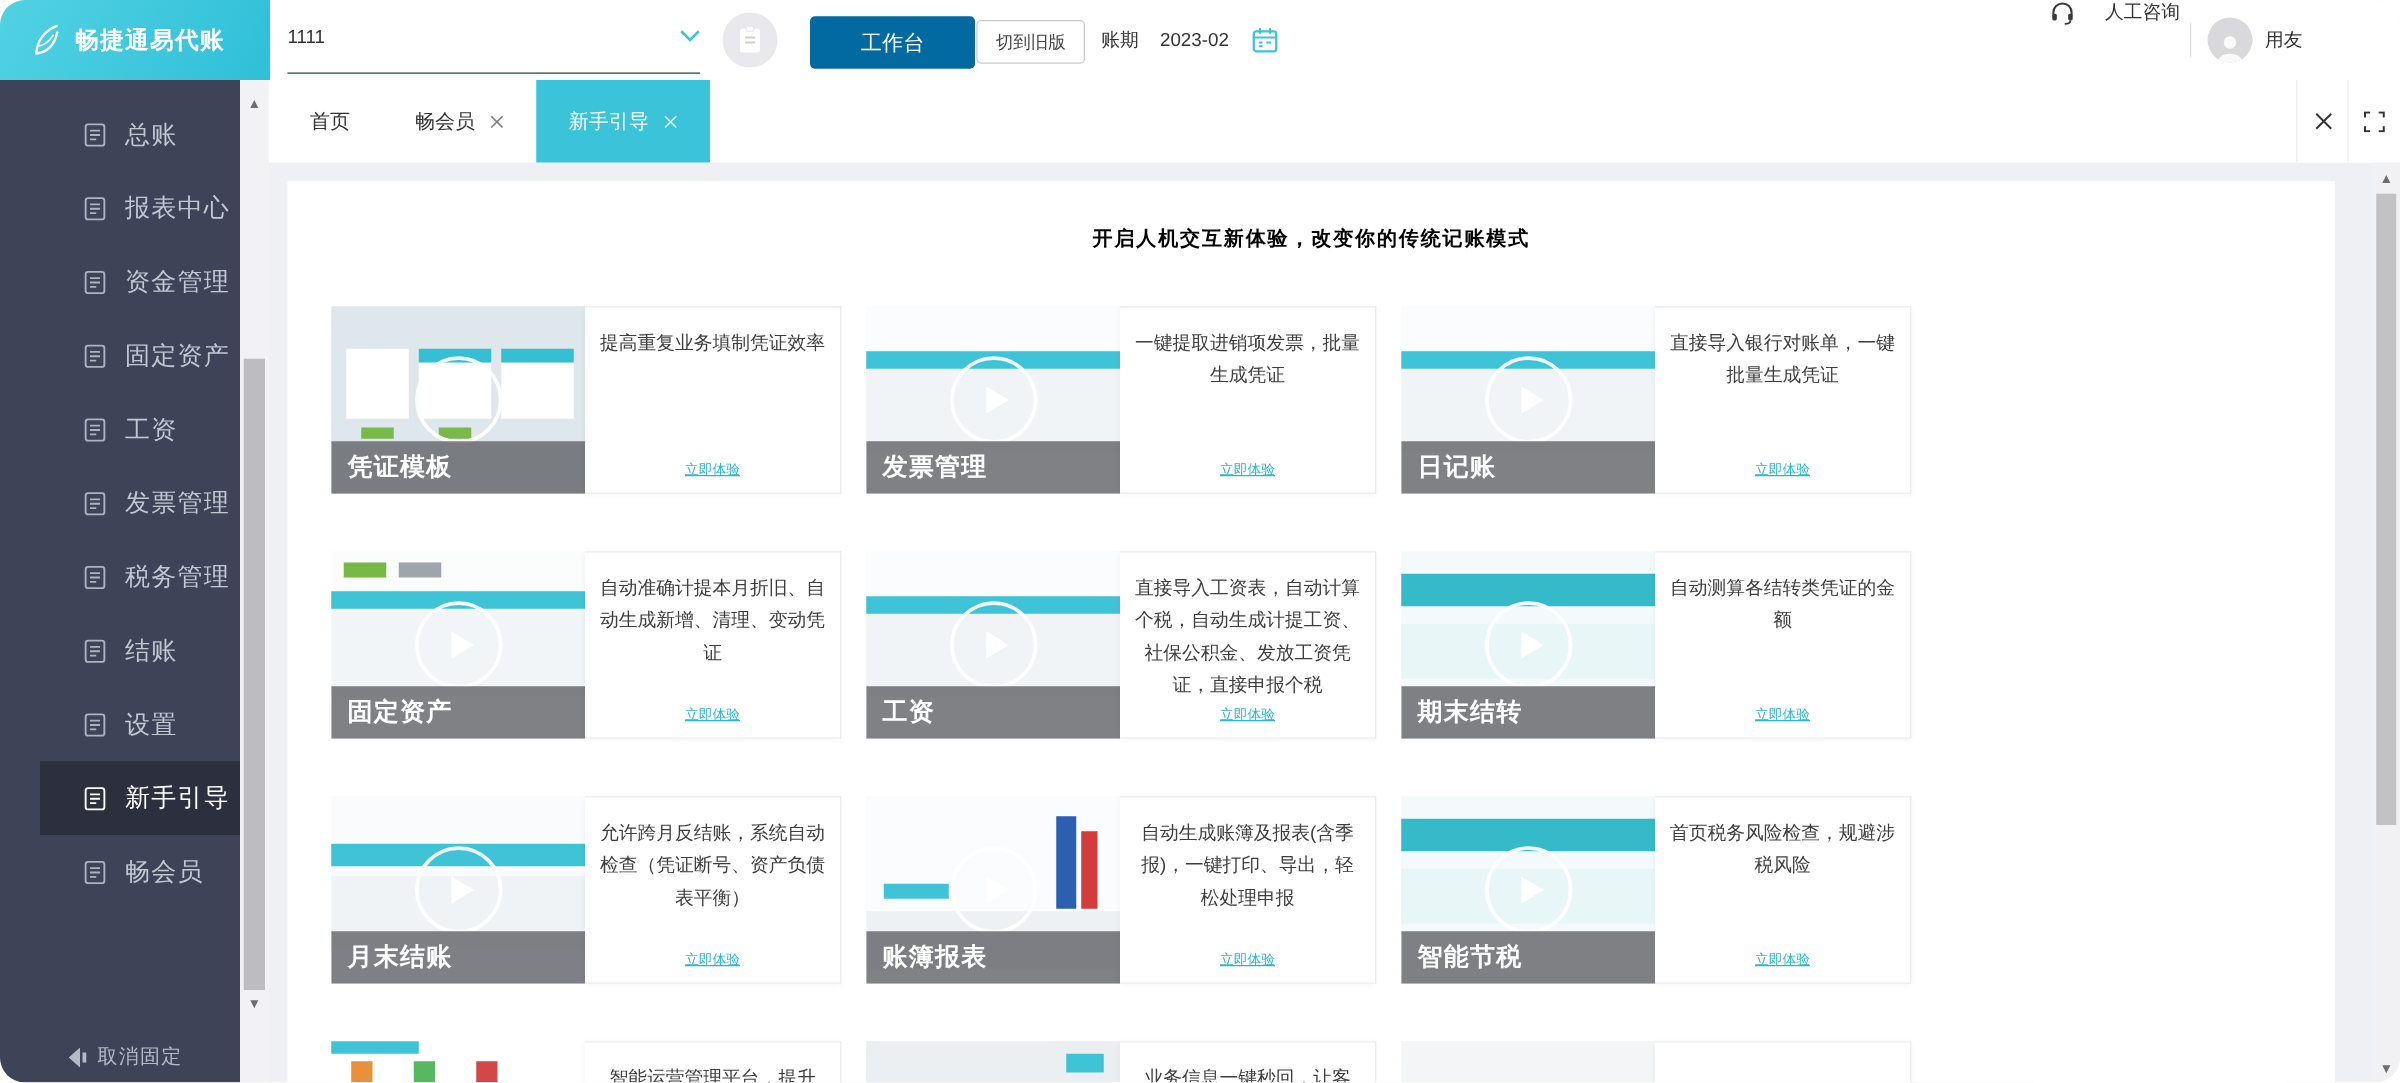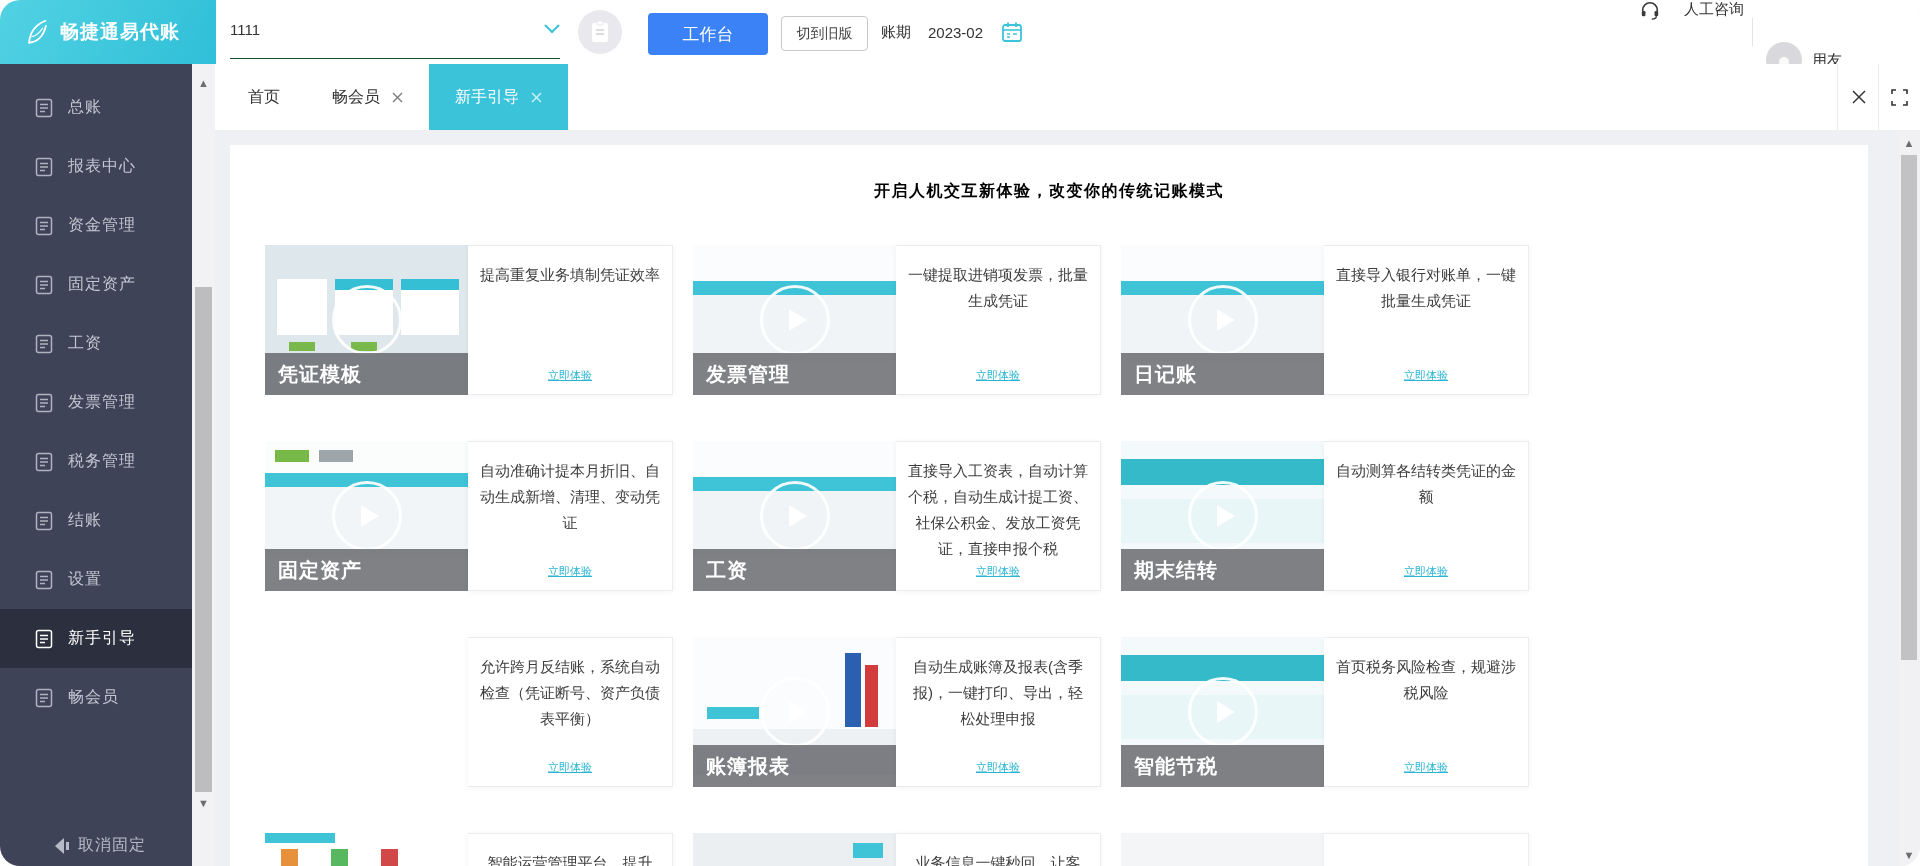--- a/index.html
+++ b/index.html
@@ -6,34 +6,34 @@
   body{font-family:"Liberation Sans","DejaVu Sans",sans-serif;}
   .page{position:relative;width:1920px;height:866px;background:#eef0f4;overflow:hidden;border-radius:20px;}
 
   
   .header{position:absolute;left:0;top:0;right:0;height:64px;background:#fff;border-bottom:1px solid #f0f0f3;}
   .logo{position:absolute;left:0;top:0;width:216px;height:64px;background:linear-gradient(120deg,#52d2e3,#2fbfd8);display:flex;align-items:center;color:#fff;}
   .logo svg{margin-left:22px;}
   .logo-text{font-size:19px;font-weight:bold;letter-spacing:1px;margin-left:8px;}
   .acct{position:absolute;left:230px;top:0;width:330px;height:58px;border-bottom:1px solid #14532d;display:flex;align-items:center;justify-content:space-between;font-size:15px;color:#333;cursor:pointer;}
   .note-btn{position:absolute;left:578px;top:10px;width:44px;height:44px;border-radius:50%;background:#e9e9ed;display:flex;align-items:center;justify-content:center;cursor:pointer;}
-  .btn-workbench{position:absolute;left:648px;top:13px;width:120px;height:42px;background:#3b82f6;color:#fff;font-size:17px;border:none;border-radius:4px;cursor:pointer;font-family:Liberation Serif, serif;}
+  .btn-workbench{position:absolute;left:648px;top:13px;width:132px;height:42px;background:#0369a1;color:#fff;font-size:17px;border:none;border-radius:4px;cursor:pointer;font-family:Liberation Serif, serif;}
   .btn-old{position:absolute;left:781px;top:16px;width:87px;height:35px;background:#fff;color:#444;font-size:14px;border:1px solid #c9c9cd;border-radius:4px;cursor:pointer;}
   .period{position:absolute;left:881px;top:0;height:64px;display:flex;align-items:center;gap:17px;font-size:15px;color:#333;}
   .period .cal{cursor:pointer;display:flex;}
   .period-value{cursor:pointer;}
   .support{position:absolute;left:1640px;top:0;height:64px;display:flex;align-items:flex-start;gap:24px;font-size:15px;color:#333;cursor:pointer;}
   .hdr-div{position:absolute;left:1752px;top:18px;width:1px;height:28px;background:#e3e3e7;}
-  .user{position:absolute;left:1766px;top:0;height:64px;display:flex;align-items:center;gap:10px;font-size:15px;color:#333;cursor:pointer;margin-top:28px;}
+  .user{position:absolute;left:1766px;top:0;height:64px;display:flex;align-items:center;gap:10px;font-size:15px;color:#333;cursor:pointer;}
   .avatar{width:36px;height:36px;border-radius:50%;background:#d9d9dd;display:flex;align-items:flex-end;justify-content:center;overflow:hidden;}
 
   
   .sidebar{position:absolute;left:0;top:64px;width:192px;bottom:0;background:#3e4357;}
   .nav-list{padding-top:14px;}
-  .nav-item{height:59px;display:flex;align-items:center;padding-left:34px;color:#c3c7d2;font-size:16px;cursor:pointer;letter-spacing:1px;}
+  .nav-item{height:59px;display:flex;align-items:center;padding-left:34px;color:#c3c7d2;font-size:20px;cursor:pointer;letter-spacing:1px;margin-left:32px;}
   .nav-item .nav-icon{width:20px;height:20px;margin-right:14px;display:flex;opacity:.85;}
   .nav-item.active{background:#2b2f3e;color:#fff;}
   .nav-item.active .nav-icon{opacity:1;}
   .unpin{position:absolute;left:55px;bottom:10px;display:flex;align-items:center;gap:6px;color:#b6bac6;font-size:16px;cursor:pointer;letter-spacing:1px;}
   .vscroll{position:absolute;left:192px;top:64px;width:23px;bottom:0;background:#f2f2f4;}
   .vscroll .arr{position:absolute;left:0;width:100%;text-align:center;color:#6d6d70;font-size:11px;cursor:pointer;line-height:14px;}
   .arr-up{top:12px;}
   .arr-down{top:732px;}
   .vs-thumb{position:absolute;left:3px;right:3px;top:223px;height:505px;background:#bdbdbf;cursor:pointer;}
 
@@ -393,20 +393,26 @@
             </div>
       <div class="thumb-label">期末结转</div>
     </div>
     <div class="card-body">
       <div class="card-desc">自动测算各结转类凭证的金额</div>
       <a class="card-cta">立即体验</a>
     </div>
   </div>
 
   <div class="card">
+    <div class="thumb v4">
+      <div class="play">
+              <span class="tri"></span>
+            </div>
+      <div class="thumb-label">月末结账</div>
+    </div>
     <div class="card-body">
       <div class="card-desc">允许跨月反结账，系统自动检查（凭证断号、资产负债表平衡）</div>
       <a class="card-cta">立即体验</a>
     </div>
   </div>
 
   <div class="card">
     <div class="thumb v5">
       <div class="play">
               <span class="tri"></span>

